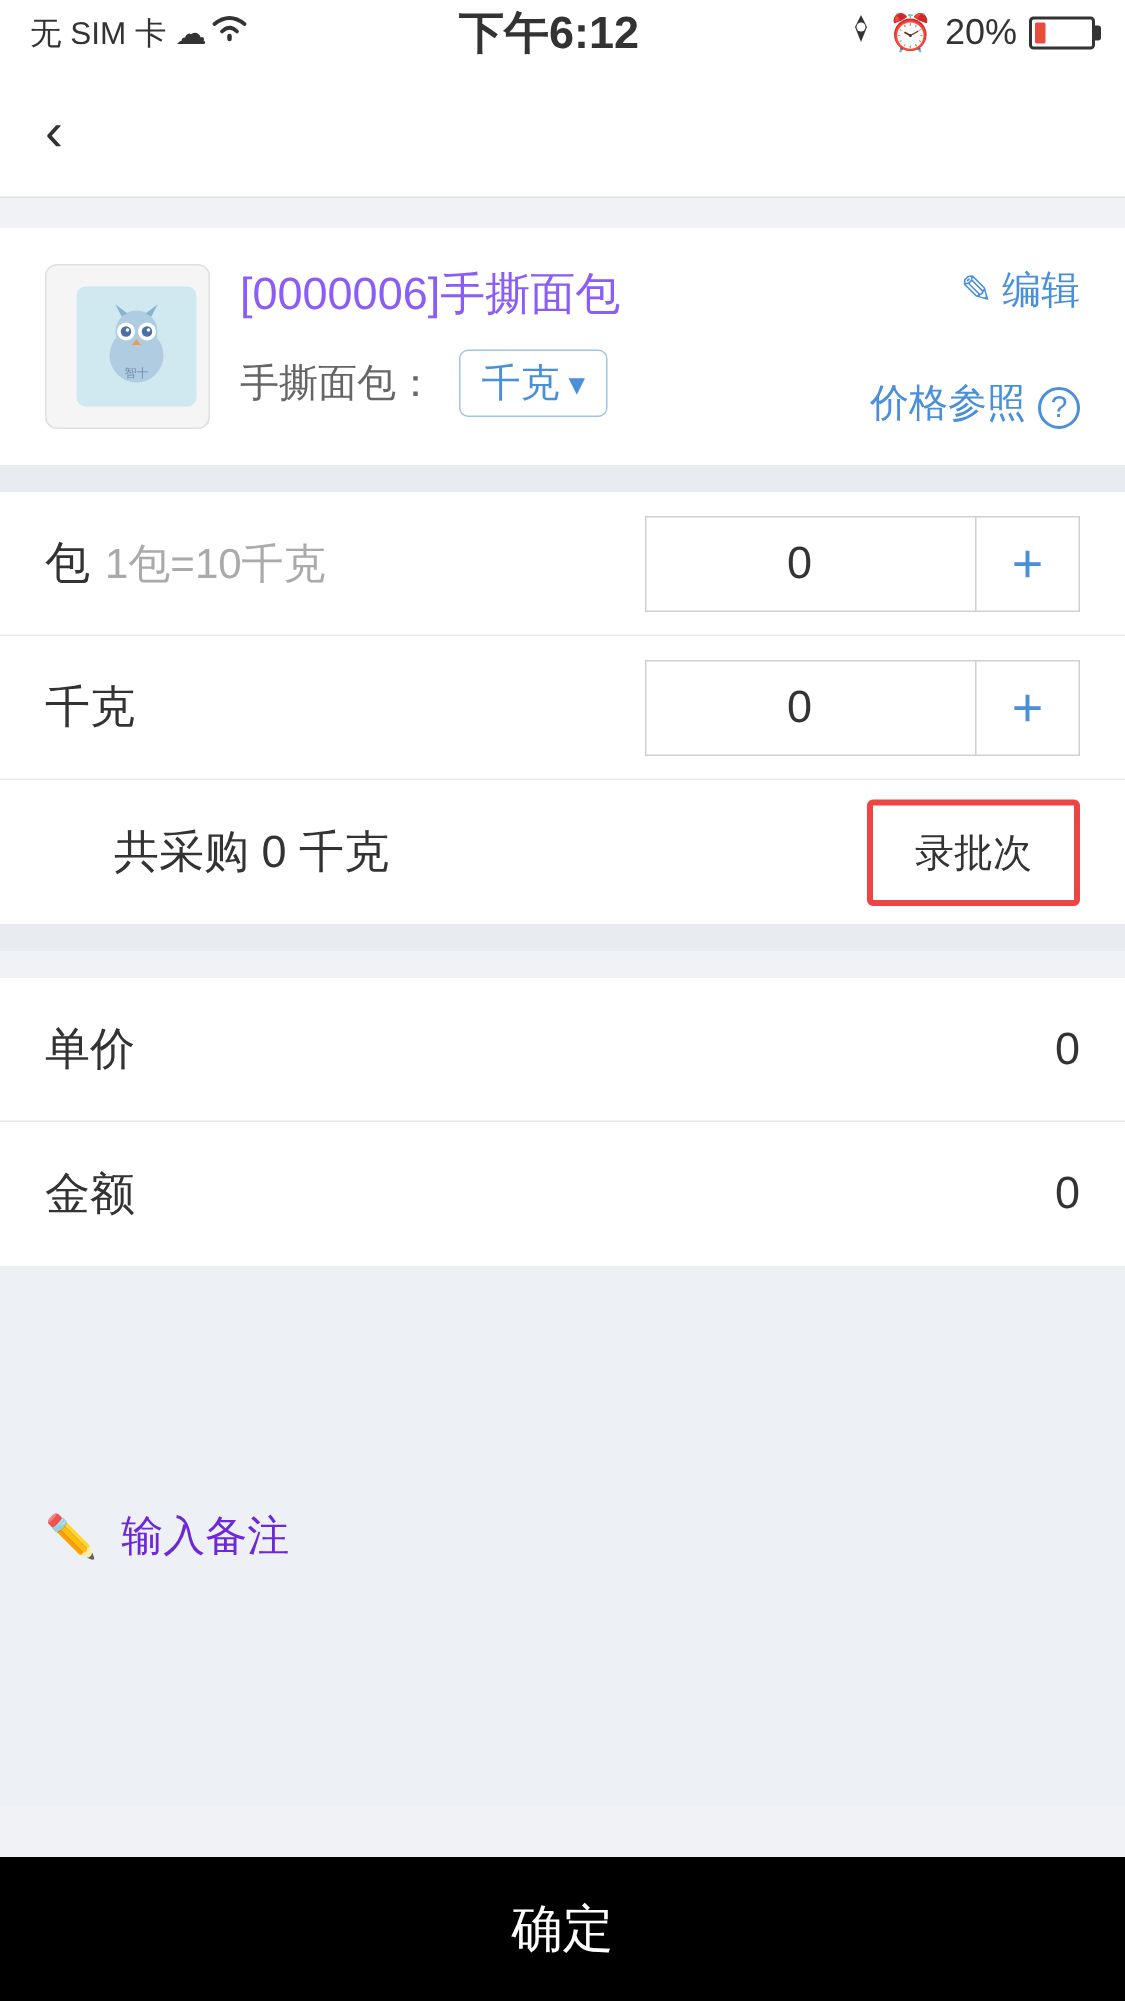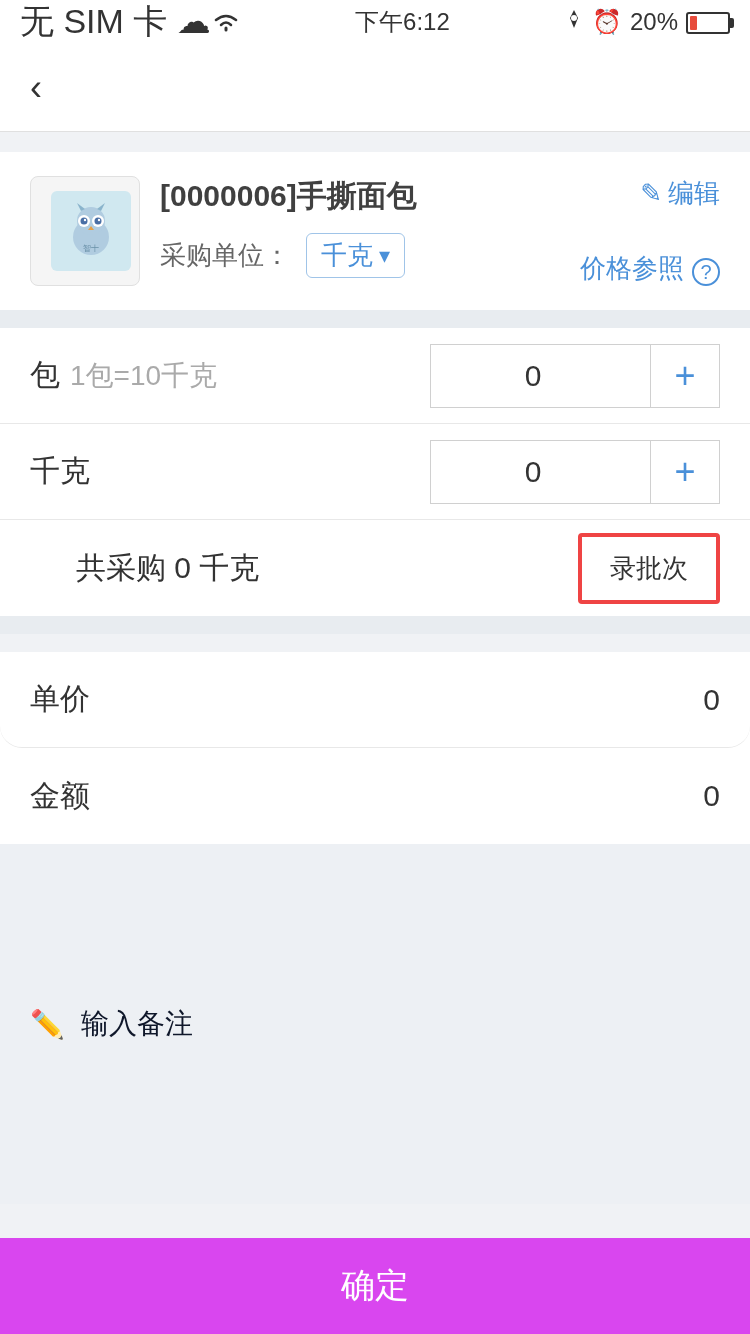--- a/index.html
+++ b/index.html
@@ -22,26 +22,26 @@
       align-items: center;
       justify-content: space-between;
       padding: 0 20px;
       font-size: 28px;
       font-weight: 500;
     }
     .status-left {
       display: flex;
       align-items: center;
       gap: 0;
-      font-size: 34px;
+      font-size: 21px;
       justify-content: space-between;
     }
     .status-center {
-      font-size: 24px;
-      font-weight: 400;
+      font-size: 30px;
+      font-weight: 700;
     }
     .status-right {
       display: flex;
       align-items: center;
       gap: 8px;
       font-size: 24px;
     }
     .battery-icon {
       width: 44px;
       height: 22px;
@@ -123,22 +123,22 @@
       border-radius: 6px;
       display: flex;
       align-items: center;
       justify-content: center;
     }
     .product-info {
       flex: 1;
     }
     .product-name {
       font-size: 30px;
-      font-weight: 700;
-      color: #404040;
+      font-weight: 400;
+      color: #8b5cf6;
       margin-bottom: 16px;
     }
     .product-meta {
       display: flex;
       align-items: center;
       gap: 16px;
     }
     .meta-label {
       font-size: 26px;
       color: #666;
@@ -275,21 +275,20 @@
     .price-section {
       background: #fff;
       margin-top: 18px;
     }
     .price-row {
       display: flex;
       align-items: center;
       padding: 0 30px;
       height: 96px;
       border-bottom: 1px solid #e8e8e8;
-      border-radius: 22px;
     }
     .price-row:last-child {
       border-bottom: none;
     }
     .price-row-label {
       font-size: 30px;
       color: #333;
     }
     .price-row-value {
       margin-left: auto;
@@ -306,31 +305,31 @@
       align-items: center;
       gap: 16px;
       min-height: 360px;
     }
     .remarks-icon {
       color: #aaa;
       font-size: 28px;
     }
     .remarks-placeholder {
       font-size: 28px;
-      color: #0f172a;
+      color: #6d28d9;
     }
 
     
     .confirm-btn {
       position: fixed;
       bottom: 0;
       left: 0;
       width: 750px;
       height: 96px;
-      background: #d946ef;
+      background: #000000;
       color: #fff;
       font-size: 34px;
       font-weight: 500;
       border: none;
       cursor: pointer;
       display: flex;
       align-items: center;
       justify-content: center;
     }
 
@@ -398,21 +397,21 @@
 
         <polygon points="30,25 27,29 33,29" fill="#e8a044"></polygon>
 
         <text x="30" y="50" text-anchor="middle" font-size="8" fill="#6a90a8" font-family="sans-serif">智十</text>
       </svg>
     </div>
   </div>
   <div class="product-info">
     <div class="product-name">[0000006]手撕面包</div>
     <div class="product-meta">
-      <span class="meta-label">采购单位：</span>
+      <span class="meta-label">手撕面包：</span>
       <div class="unit-badge">
         <span>千克</span>
         <span class="unit-badge-arrow">▾</span>
       </div>
     </div>
   </div>
   <div class="edit-btn">
     <span>✎</span>
     <span>编辑</span>
   </div>

